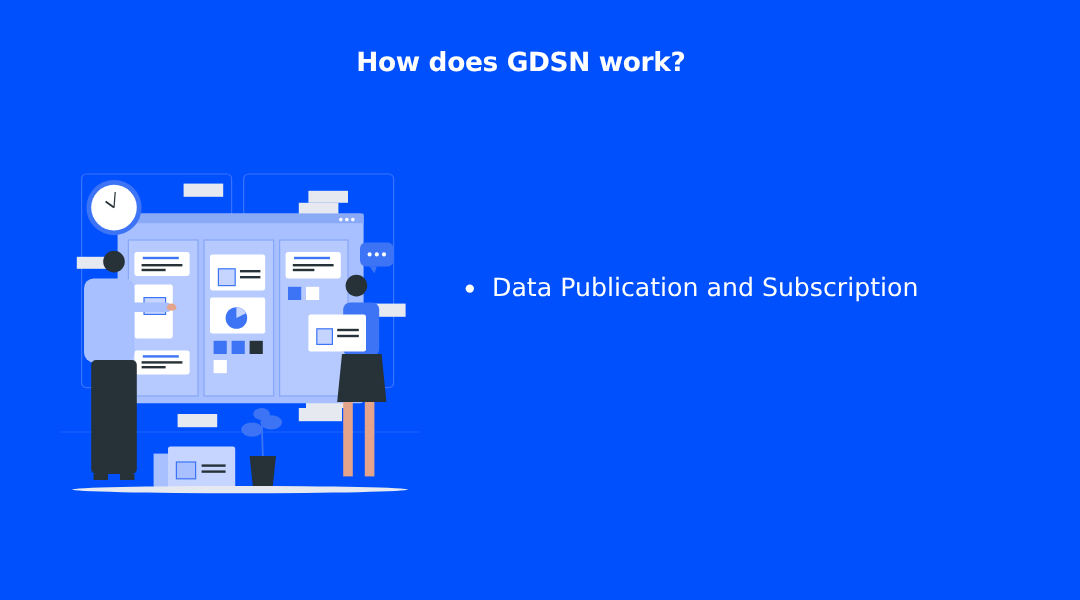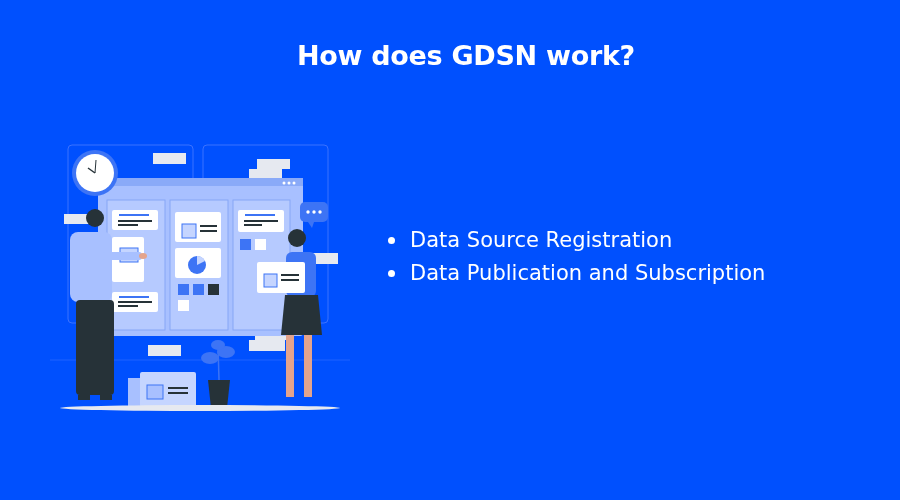--- a/index.html
+++ b/index.html
@@ -1,17 +1,17 @@
 <!DOCTYPE html>
 <html><head>
 <meta charset="utf-8">
 <style>
   html,body{margin:0;padding:0;}
   body{width:900px;height:500px;background:#0050FE;position:relative;overflow:hidden;font-family:"DejaVu Sans",sans-serif;}
-  .title{position:absolute;left:0;top:40px;width:868px;text-align:center;color:#fff;font-weight:bold;font-size:27px;letter-spacing:-0.3px;margin-left:32px;}
+  .title{position:absolute;left:0;top:40px;width:868px;text-align:center;color:#fff;font-weight:bold;font-size:22px;letter-spacing:-0.3px;}
   .bullets{position:absolute;left:388px;top:224px;margin:0;padding:0;list-style:none;}
   .bullets li{position:relative;color:#fff;font-size:21px;height:32.5px;line-height:32px;padding-left:22px;white-space:nowrap;}
   .bullets li .dot{position:absolute;left:0;top:13px;width:7px;height:7px;border-radius:50%;background:#fff;}
   .illus{position:absolute;left:50px;top:140px;width:300px;height:280px;}
 </style>
 </head>
 <body>
 
 <div class="title">How does GDSN work?</div>
 
@@ -118,15 +118,14 @@
 
   <rect x="78" y="238" width="16" height="28" fill="#A8C0FF"></rect>
   <rect x="90" y="232" width="56" height="35" rx="2" fill="#C5D5FF"></rect>
   <rect x="97" y="245" width="16" height="14" fill="#A8C0FF" stroke="#3D74F5"></rect>
   <rect x="118" y="247" width="20" height="2" fill="#263238"></rect>
     <rect x="118" y="252" width="20" height="2" fill="#263238"></rect>
   <ellipse cx="150" cy="268" rx="140" ry="3" fill="#E6E9F0"></ellipse>
 </svg>
 
 <ul class="bullets">
-  <li><span class="dot"></span><span>Data Source Registration</span></li>
   <li><span class="dot"></span><span>Data Publication and Subscription</span></li>
 </ul>
 
 </body></html>

